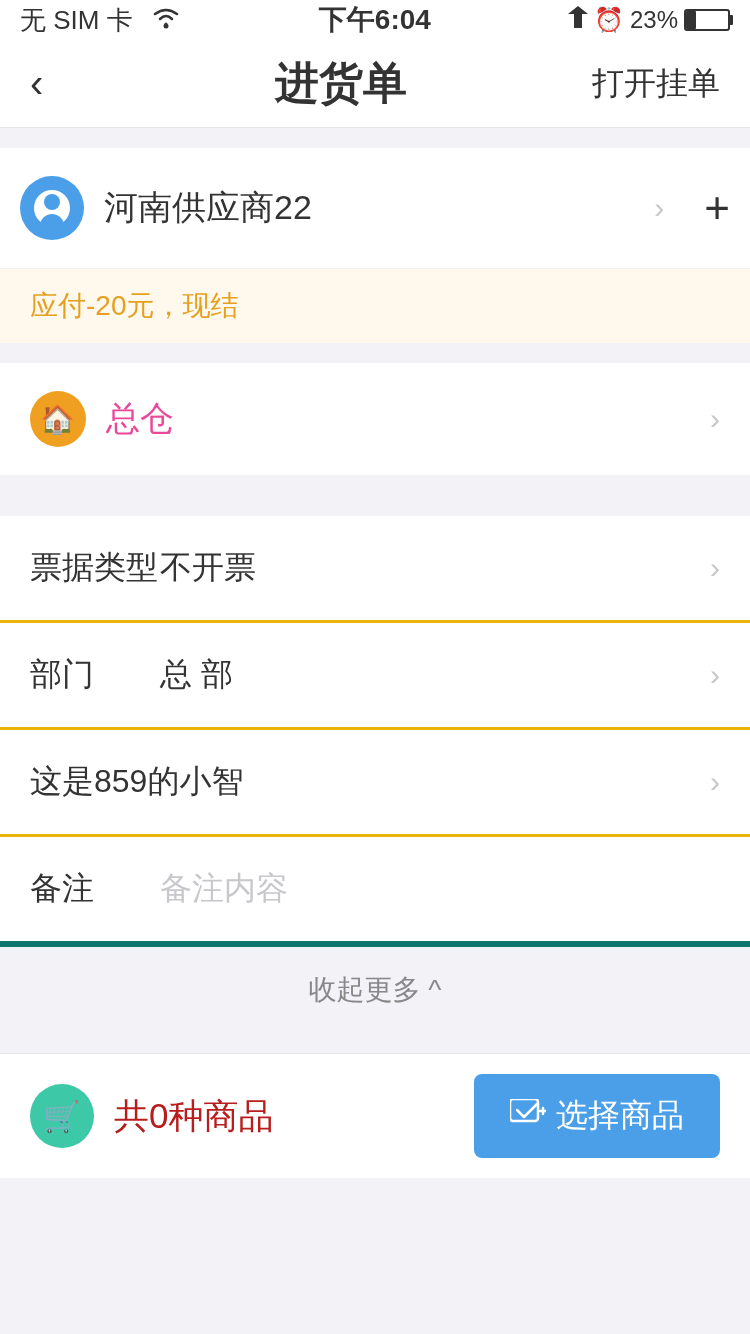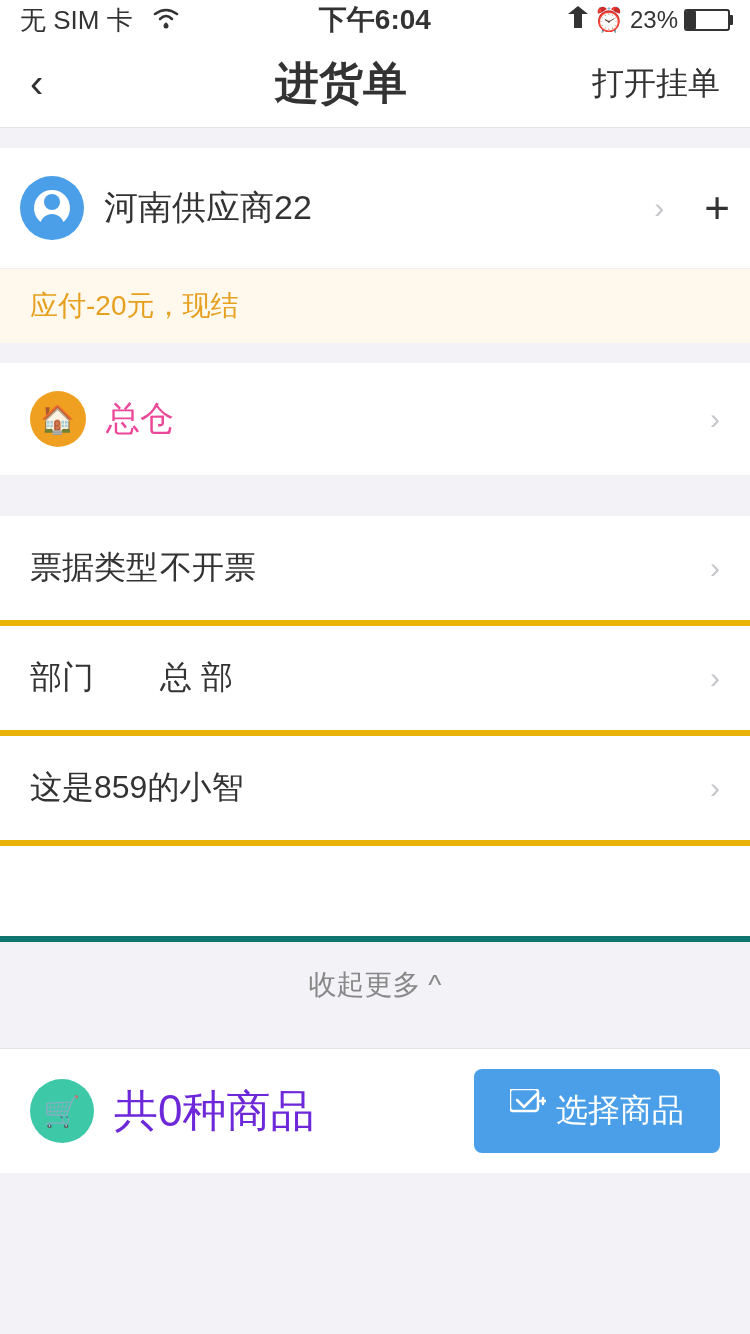--- a/index.html
+++ b/index.html
@@ -196,21 +196,21 @@
 
     
     .form-card {
       background: #fff;
       margin-top: 20px;
     }
     .form-row {
       display: flex;
       align-items: center;
       padding: 30px 30px;
-      border-bottom: 6px solid #eab308;
+      border-bottom: 3px solid #eab308;
       min-height: 90px;
     }
     .form-row:last-child {
       border-bottom: none;
     }
     .form-label {
       font-size: 32px;
       color: #333;
       width: 130px;
       flex-shrink: 0;
@@ -259,32 +259,33 @@
       justify-content: center;
       margin-right: 20px;
       flex-shrink: 0;
     }
     .product-glyph {
       font-size: 30px;
       color: #fff;
     }
     .product-count {
       flex: 1;
-      font-size: 44px;
-      color: #6d28d9;
+      font-size: 35px;
+      color: #b91c1c;
     }
     .select-btn {
       background: #4a9fe8;
       color: #fff;
       border: none;
       border-radius: 8px;
       padding: 20px 36px;
       font-size: 32px;
       cursor: pointer;
       display: flex;
+      align-items: center;
       gap: 10px;
     }
     .select-btn-icon {
       font-size: 28px;
     }
 
     
     .page-rest {
       flex: 1;
       background: #f2f2f7;
@@ -366,20 +367,22 @@
   <div class="form-row">
     <span class="form-label">部门</span>
     <span class="form-value">总 部</span>
     <span class="form-chevron">›</span>
   </div>
   <div class="form-row">
     <span class="form-value">这是859的小智</span>
     <span class="form-chevron">›</span>
   </div>
   <div class="form-row">
+    <span class="form-label">备注</span>
+    <span class="form-value placeholder">备注内容</span>
   </div>
 </div>
 
 <div class="collapse-btn">收起更多 ^</div>
 
 <div class="section-divider"></div>
 
 <div class="bottom-bar">
   <div class="product-icon">
     <span class="product-glyph">🛒</span>

